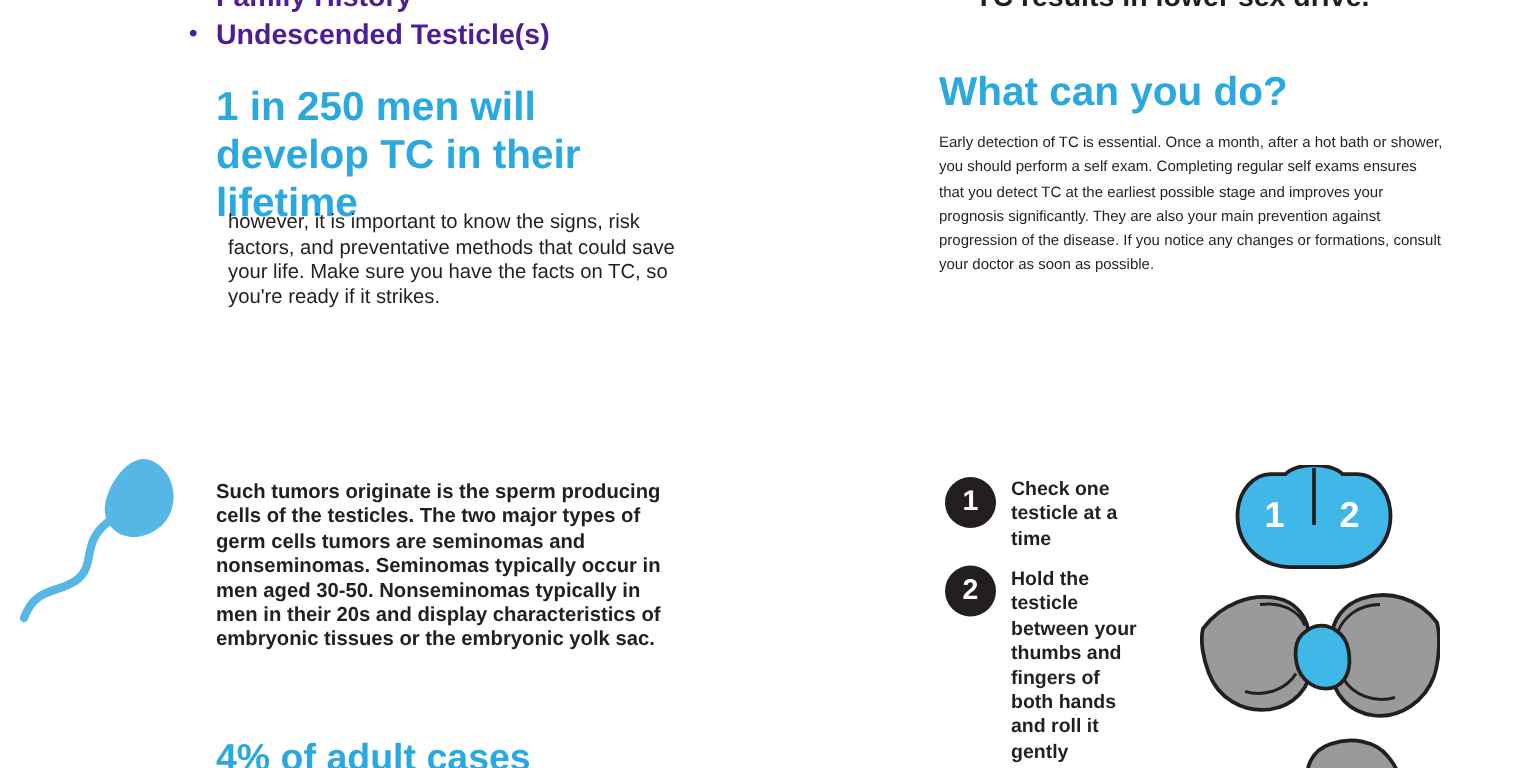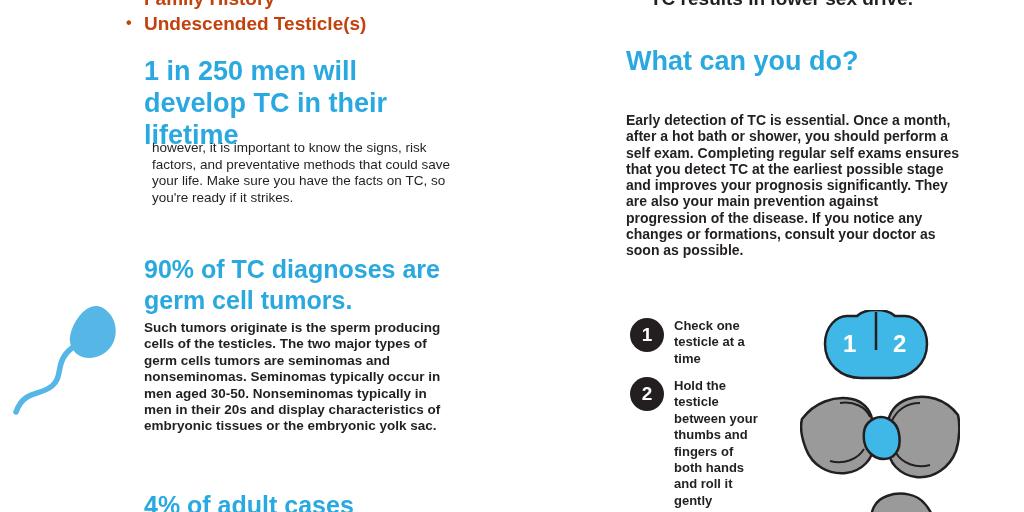--- a/index.html
+++ b/index.html
@@ -45,21 +45,21 @@
     margin: 0;
     padding: 0;
     list-style: none;
   }
   .bullets li {
     position: relative;
     font-size: 19px;
     font-weight: bold;
     line-height: 25px;
     padding-left: 18px;
-    color: #c2410c;
+    color: #4c1d95;
     white-space: nowrap;
   }
   .bullets li::before {
     content: "\2022";
     position: absolute;
     left: 0;
     top: -1px;
     font-size: 16px;
   }
 
@@ -152,24 +152,23 @@
     left: 14px;
     top: 45px;
     font-size: 27px;
     line-height: 32px;
   }
   .r-para {
     position: absolute;
     left: 14px;
     top: 88px;
     width: 336px;
-    font-size: 14px;
+    font-size: 10px;
     line-height: 16.3px;
-    font-weight: bold;
-    margin-top: 24px;
+    font-weight: normal;
   }
 
   
   .exam-title {
     position: absolute;
     left: 17px;
     top: 277px;
     font-size: 21px;
     font-weight: bold;
     letter-spacing: -0.3px;
@@ -240,21 +239,20 @@
 
     <ul class="bullets">
       <li>Family History</li>
       <li>Undescended Testicle(s)</li>
     </ul>
 
     <div class="h-blue stat-1">1 in 250 men will develop TC in their lifetime</div>
 
     <div class="para-1">however, it is important to know the signs, risk factors, and preventative methods that could save your life. Make sure you have the facts on TC, so you're ready if it strikes.</div>
 
-    <div class="h-blue stat-2">90% of TC diagnoses are germ cell tumors.</div>
 
     <div class="para-2">Such tumors originate is the sperm producing cells of the testicles. The two major types of germ cells tumors are seminomas and nonseminomas. Seminomas typically occur in men aged 30-50. Nonseminomas typically in men in their 20s and display characteristics of embryonic tissues or the embryonic yolk sac.</div>
 
     <div class="h-blue stat-3">4% of adult cases</div>
 
     <svg class="sperm" viewBox="0 0 120 130">
       <path d="M95 8 C112 18 112 44 95 54 C80 63 64 56 62 42 C60 28 78 -2 95 8 Z" fill="#56b7e6"></path>
       <path d="M64 48 C46 62 56 76 44 86 C32 96 16 90 8 112" stroke="#56b7e6" stroke-width="5.5" fill="none" stroke-linecap="round"></path>
     </svg>
   </div>

